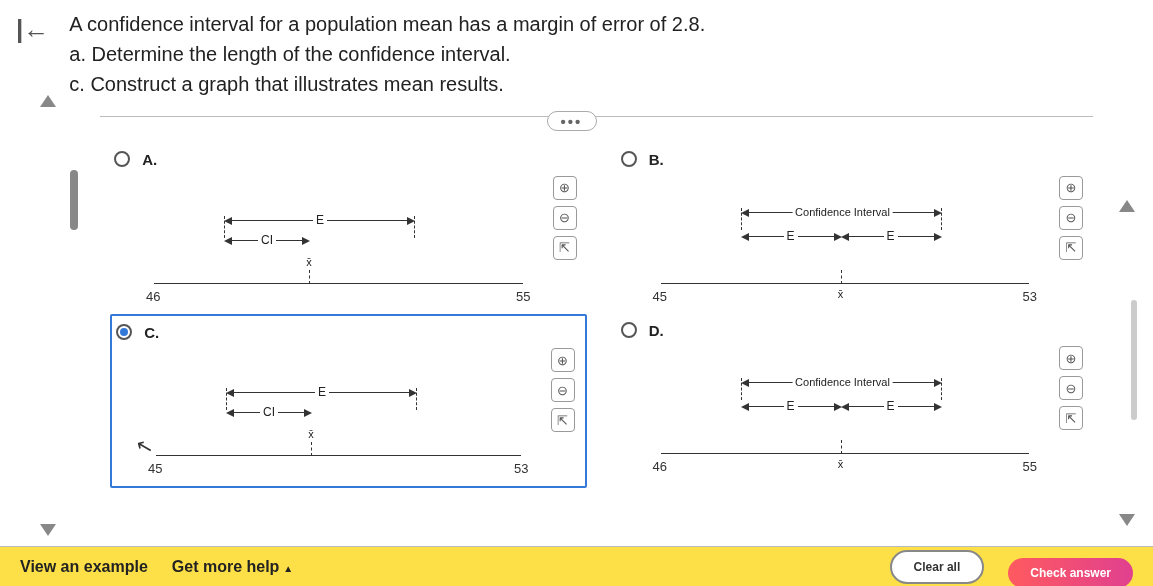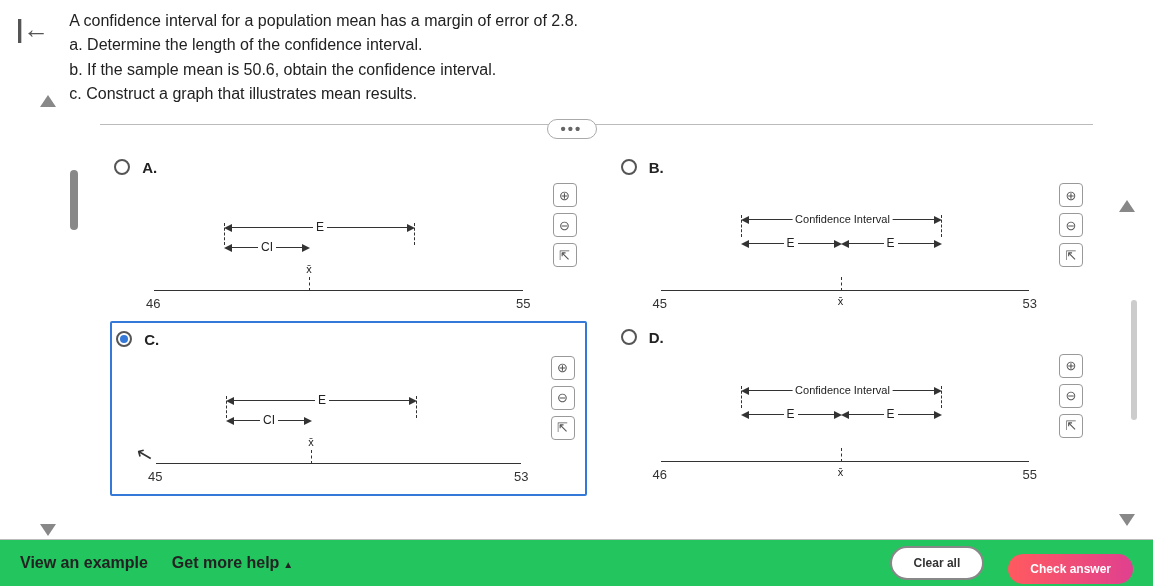--- a/index.html
+++ b/index.html
@@ -18,21 +18,21 @@
     width: 100%;
     height: 100%;
     position: relative;
     padding: 10px 20px 0 10px;
   }
   .header-row { display: flex; align-items: flex-start; gap: 14px; }
   .collapse-btn {
     font-size: 26px; font-weight: bold; color: #555;
     cursor: pointer; padding: 4px 6px;
   }
-  .question-text { flex: 1; line-height: 1.4; font-size: 16px; }
+  .question-text { flex: 1; line-height: 1.4; font-size: 20px; }
   .question-text p { margin-bottom: 2px; }
   .scroll-up, .scroll-down {
     width: 0; height: 0;
     border-left: 8px solid transparent;
     border-right: 8px solid transparent;
     cursor: pointer;
   }
   .scroll-up { border-bottom: 12px solid #888; position: absolute; left: 40px; top: 95px; }
   .scroll-down { border-top: 12px solid #888; position: absolute; left: 40px; bottom: 50px; }
   .right-scroll-up, .right-scroll-down {
@@ -104,22 +104,22 @@
   .tool-col {
     position: absolute; right: 6px; top: 4px; display: flex; flex-direction: column;
     gap: 6px;
   }
   .tool-btn {
     width: 24px; height: 24px; border: 1px solid #999; border-radius: 4px;
     background: #fff; display: flex; align-items: center; justify-content: center;
     cursor: pointer; font-size: 13px; color: #555;
   }
   .bottom-bar {
-    position: absolute; left: 0; right: 0; bottom: 0; height: 47px;
-    border-top: 1px solid #bbb; background: #22c55e;
+    position: absolute; left: 0; right: 0; bottom: 0; height: 40px;
+    border-top: 1px solid #bbb; background: #fde047;
     display: flex; align-items: center; padding: 0 20px; gap: 24px;
   }
   .link-btn {
     font-size: 16px; color: #222; background: none; border: none;
     cursor: pointer; font-weight: bold;
   }
   .dropdown-caret { font-size: 10px; margin-left: 4px; }
   .spacer { flex: 1; }
   .pill-btn {
     padding: 8px 22px; border-radius: 22px; font-size: 12px; font-weight: bold;
@@ -137,21 +137,20 @@
 </style>
 </head>
 <body>
 
 <div class="page">
   <div class="header-row">
     <div class="collapse-btn">|←</div>
     <div class="question-text">
       <p>A confidence interval for a population mean has a margin of error of 2.8.</p>
       <p>a. Determine the length of the confidence interval.</p>
-      <p>b. If the sample mean is 50.6, obtain the confidence interval.</p>
       <p>c. Construct a graph that illustrates mean results.</p>
     </div>
   </div>
 
   <div class="scroll-up"></div>
   <div class="left-scroll-track"></div>
 
   <hr class="divider">
   <div class="ellipsis-btn">•••</div>
 

